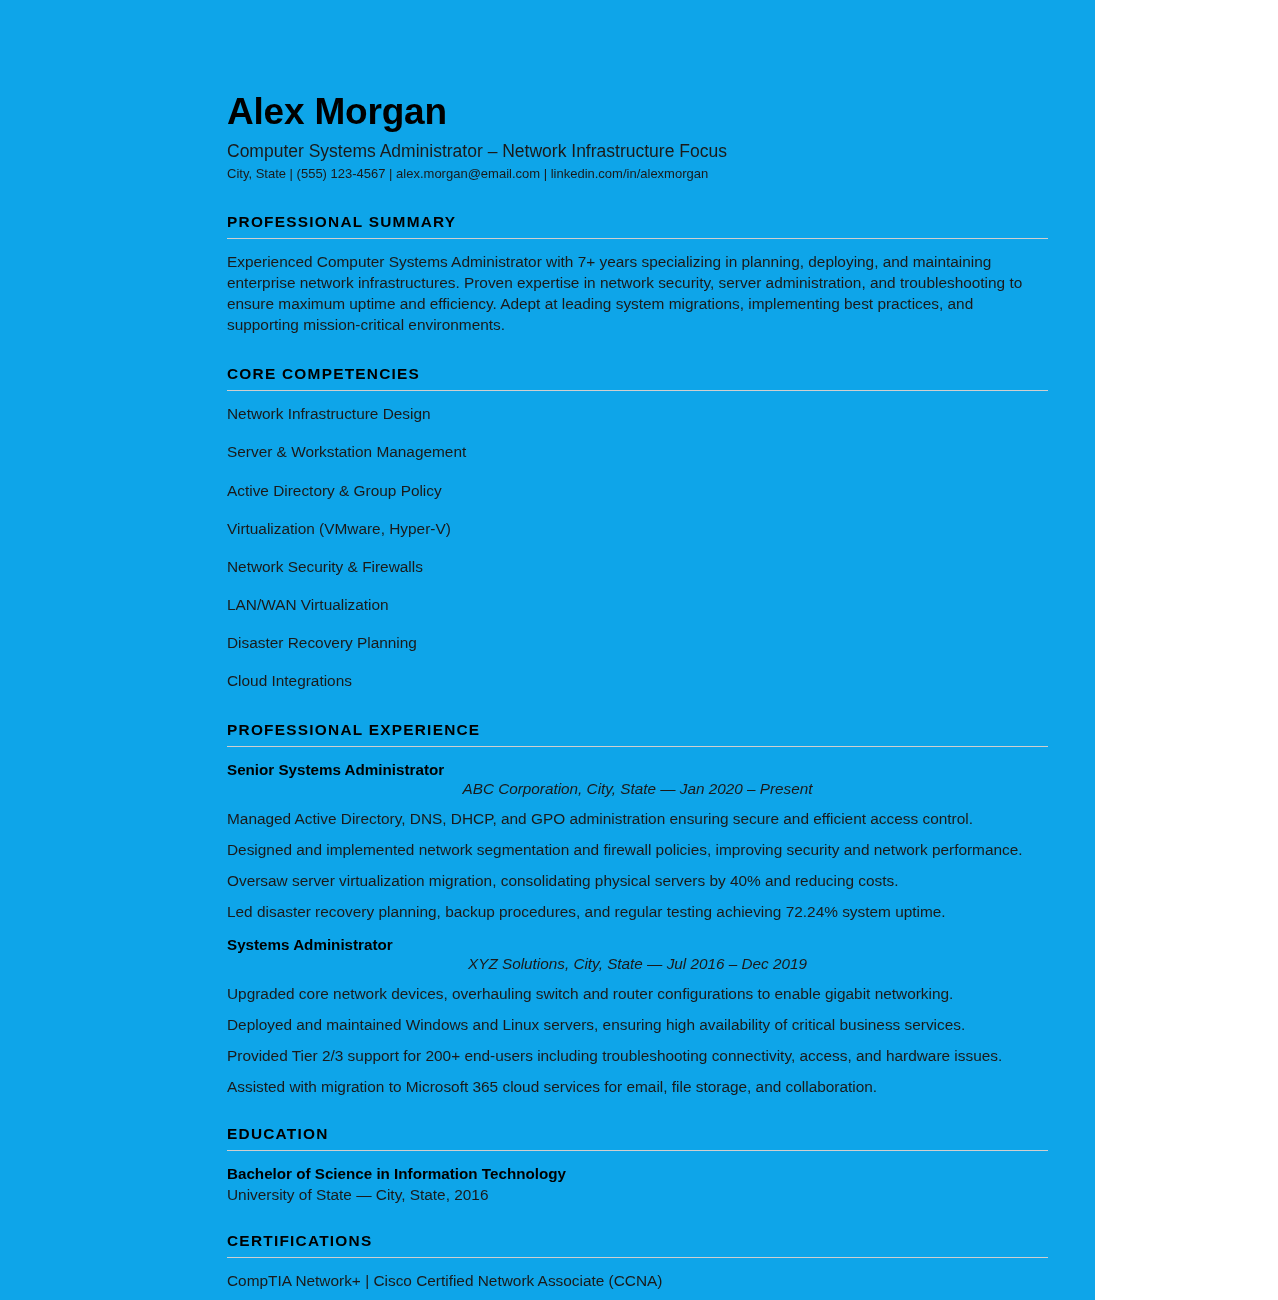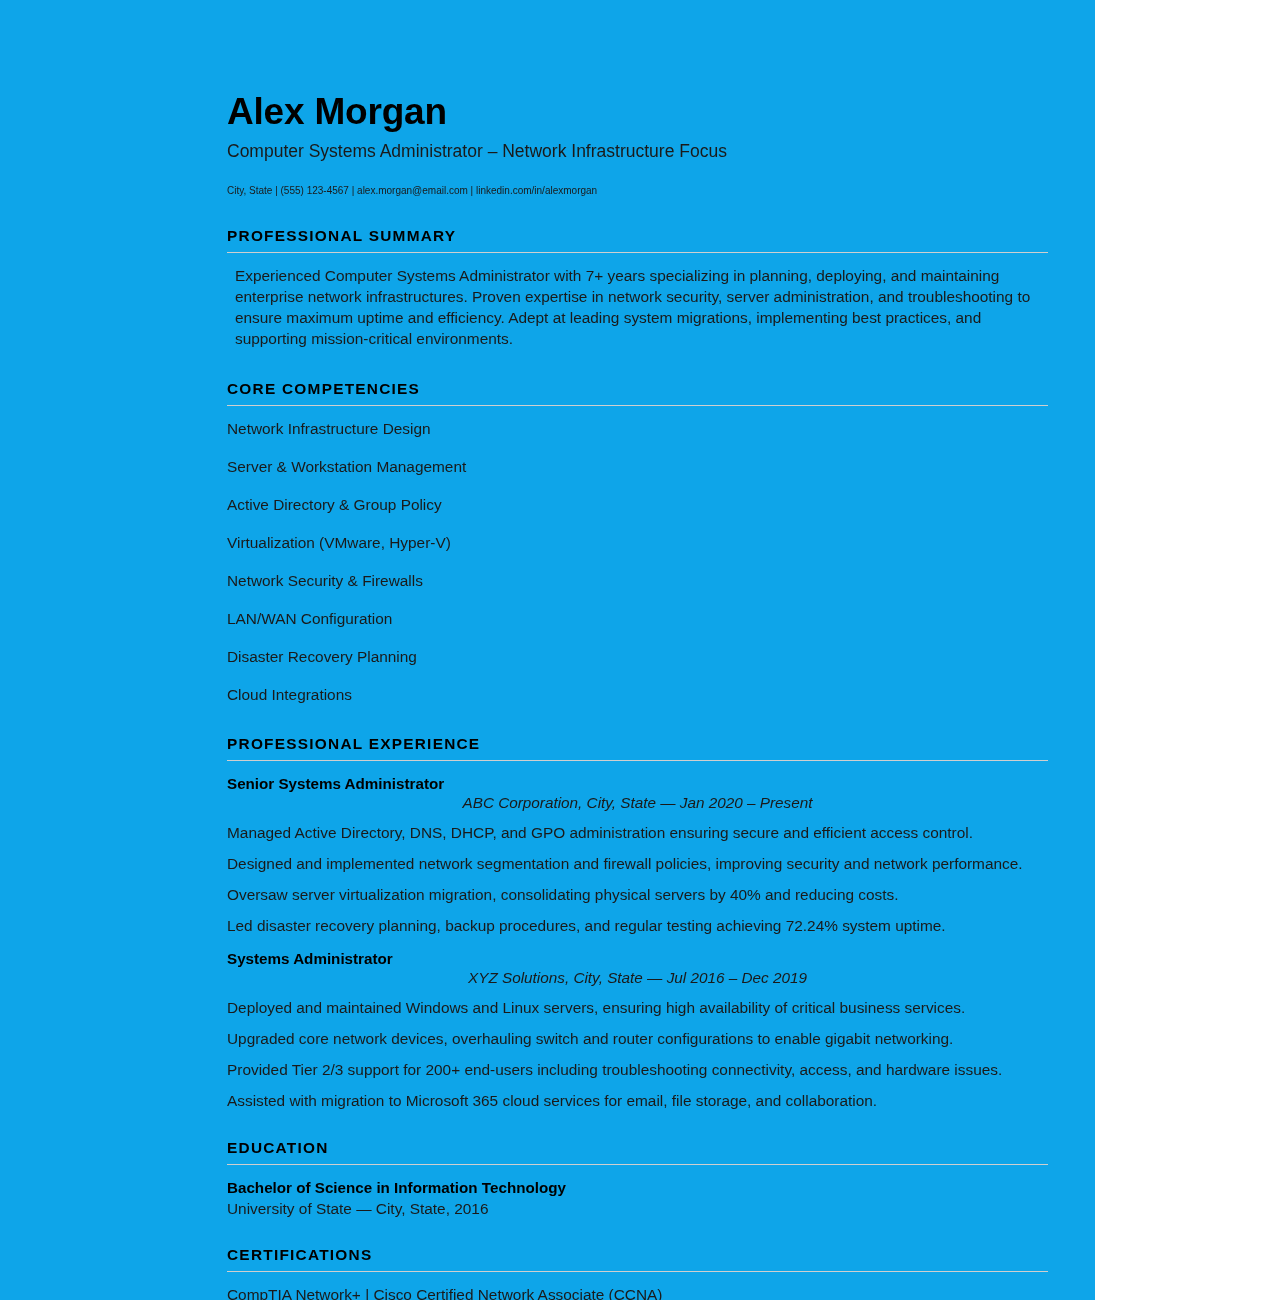--- a/index.html
+++ b/index.html
@@ -30,25 +30,25 @@
     font-size: 37px;
     font-weight: bold;
     line-height: 1.08;
     letter-spacing: -0.2px;
     margin: 0 0 9px 0;
     color: #000000;
   }
   .tagline {
     font-size: 17.5px;
     line-height: 1.25;
-    margin: 0 0 21px 0;
+    margin: 0 0 3px 0;
     color: #1a1a1a;
   }
   .contact {
-    font-size: 10px;
+    font-size: 13px;
     line-height: 1.3;
     margin: 0;
     color: #1a1a1a;
   }
 
   
   .section {
     margin-top: 30px;
   }
   .section.tight { margin-top: 27px; }
@@ -64,21 +64,21 @@
   .rule {
     height: 1px;
     background: #cfcfcf;
     width: 100%;
     margin: 0 0 13px 0;
   }
 
   .summary-text {
     font-size: 15.4px;
     line-height: 1.36;
-    margin: 8px;
+    margin: 0;
     color: #1a1a1a;
   }
 
   
   .competency-list {
     display: flex;
     flex-wrap: wrap;
     margin: 0;
     padding: 0;
     list-style: none;
@@ -163,21 +163,21 @@
 
     <section class="section">
       <h2 class="section-title">CORE COMPETENCIES</h2>
       <div class="rule"></div>
       <ul class="competency-list">
         <li class="competency-item">Network Infrastructure Design</li>
         <li class="competency-item">Server &amp; Workstation Management</li>
         <li class="competency-item">Active Directory &amp; Group Policy</li>
         <li class="competency-item">Virtualization (VMware, Hyper-V)</li>
         <li class="competency-item">Network Security &amp; Firewalls</li>
-        <li class="competency-item">LAN/WAN Configuration</li>
+        <li class="competency-item">LAN/WAN Virtualization</li>
         <li class="competency-item">Disaster Recovery Planning</li>
         <li class="competency-item">Cloud Integrations</li>
       </ul>
     </section>
 
     <section class="section">
       <h2 class="section-title">PROFESSIONAL EXPERIENCE</h2>
       <div class="rule"></div>
 
       <div class="job">
@@ -185,22 +185,22 @@
         <p class="job-meta">ABC Corporation, City, State — Jan 2020 – Present</p>
         <p class="bullet">Managed Active Directory, DNS, DHCP, and GPO administration ensuring secure and efficient access control.</p>
         <p class="bullet">Designed and implemented network segmentation and firewall policies, improving security and network performance.</p>
         <p class="bullet">Oversaw server virtualization migration, consolidating physical servers by 40% and reducing costs.</p>
         <p class="bullet">Led disaster recovery planning, backup procedures, and regular testing achieving 72.24% system uptime.</p>
       </div>
 
       <div class="job">
         <h3 class="job-title">Systems Administrator</h3>
         <p class="job-meta">XYZ Solutions, City, State — Jul 2016 – Dec 2019</p>
+        <p class="bullet">Upgraded core network devices, overhauling switch and router configurations to enable gigabit networking.</p>
         <p class="bullet">Deployed and maintained Windows and Linux servers, ensuring high availability of critical business services.</p>
-        <p class="bullet">Upgraded core network devices, overhauling switch and router configurations to enable gigabit networking.</p>
         <p class="bullet">Provided Tier 2/3 support for 200+ end-users including troubleshooting connectivity, access, and hardware issues.</p>
         <p class="bullet">Assisted with migration to Microsoft 365 cloud services for email, file storage, and collaboration.</p>
       </div>
     </section>
 
     <section class="section tight">
       <h2 class="section-title">EDUCATION</h2>
       <div class="rule"></div>
       <h3 class="edu-degree">Bachelor of Science in Information Technology</h3>
       <p class="edu-school">University of State — City, State, 2016</p>

